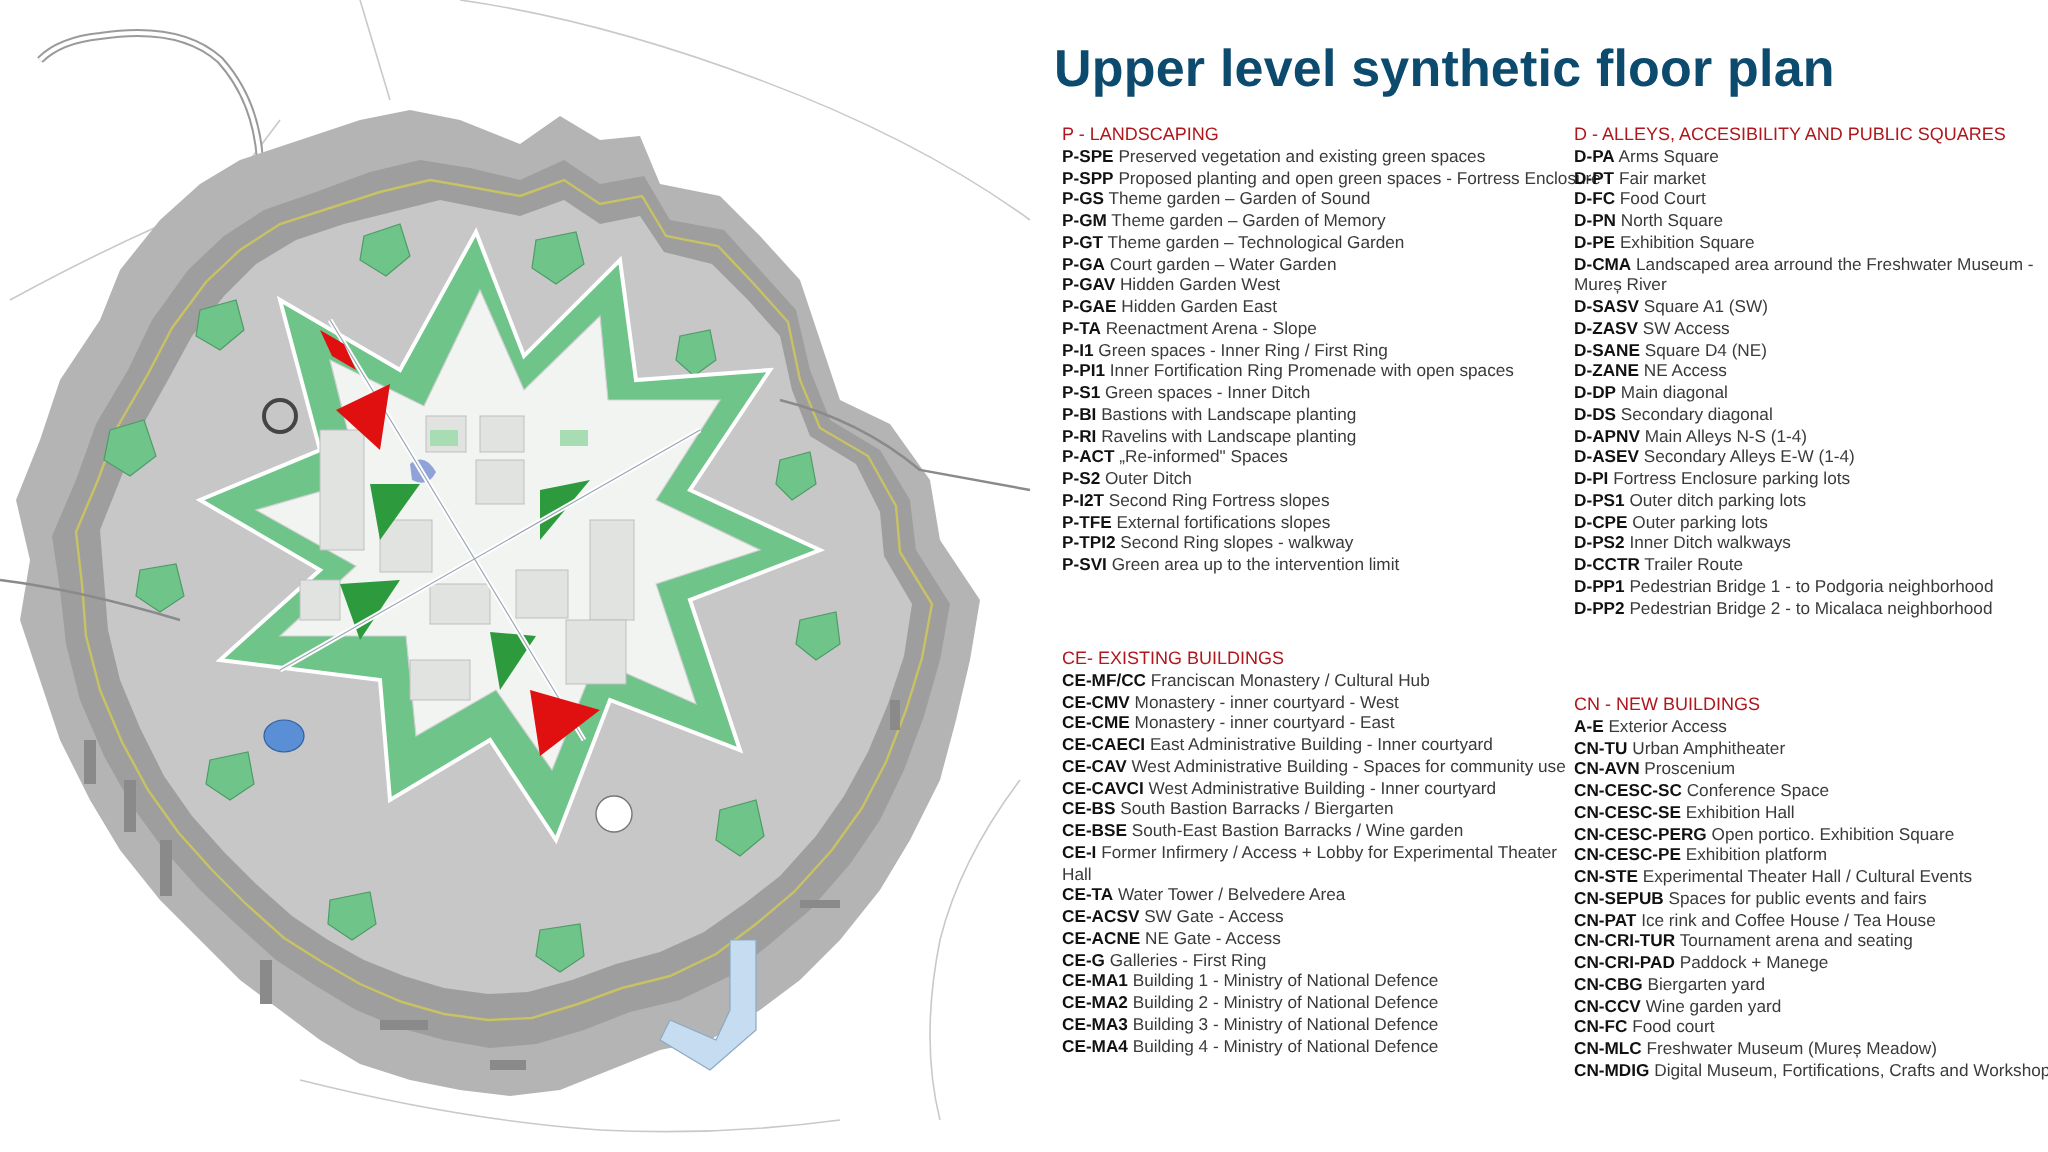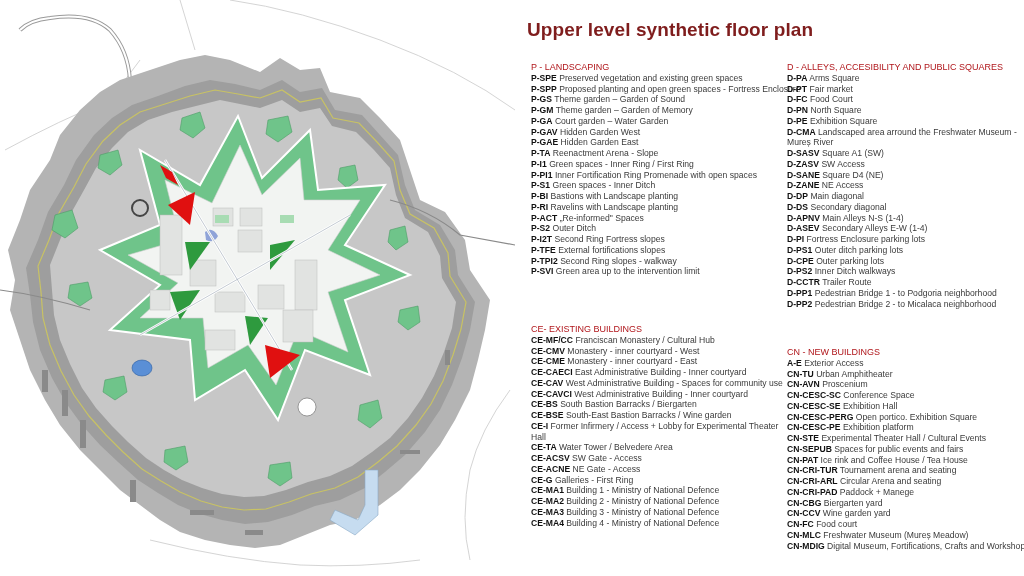--- a/index.html
+++ b/index.html
@@ -2,21 +2,21 @@
 <html><head>
 <meta charset="utf-8">
 <style>
   html, body { margin: 0; padding: 0; }
   body {
     width: 1024px; height: 576px; background: #ffffff; overflow: hidden; position: relative;
     font-family: "Liberation Sans", sans-serif; color: #2a2a2a;
   }
   .map { position: absolute; left: 0; top: 0; width: 520px; height: 576px; }
   .title {
-    position: absolute; left: 527px; top: 19px; font-size: 19px; font-weight: bold; color: #7f1d1d;
+    position: absolute; left: 527px; top: 19px; font-size: 26px; font-weight: bold; color: #0c4a6e;
     letter-spacing: 0.1px; white-space: nowrap;
   }
   .col { position: absolute; font-size: 8.6px; line-height: 10.75px; }
   .col.c1 { left: 531px; width: 250px; }
   .col.c2 { left: 787px; width: 234px; }
   .sec-head { color: #b0161b; font-weight: normal; font-size: 9px; line-height: 10.8px; }
   .item { white-space: nowrap; }
   .item.wrap { white-space: normal; }
   .code { font-weight: bold; color: #111; }
   .desc { color: #3a3a3a; }
@@ -129,20 +129,21 @@
 
 <div class="title">Upper level synthetic floor plan</div>
 
 <div class="col c1" style="top:62px;">
   <div class="sec-head">P - LANDSCAPING</div>
   <div id="list-landscaping">
       <div class="item"><span class="code">P-SPE</span> <span class="desc">Preserved vegetation and existing green spaces</span></div>
       <div class="item"><span class="code">P-SPP</span> <span class="desc">Proposed planting and open green spaces - Fortress Enclosure</span></div>
       <div class="item"><span class="code">P-GS</span> <span class="desc">Theme garden – Garden of Sound</span></div>
       <div class="item"><span class="code">P-GM</span> <span class="desc">Theme garden – Garden of Memory</span></div>
+      <div class="item"><span class="code">P-GT</span> <span class="desc">Theme garden – Technological Garden</span></div>
       <div class="item"><span class="code">P-GA</span> <span class="desc">Court garden – Water Garden</span></div>
       <div class="item"><span class="code">P-GAV</span> <span class="desc">Hidden Garden West</span></div>
       <div class="item"><span class="code">P-GAE</span> <span class="desc">Hidden Garden East</span></div>
       <div class="item"><span class="code">P-TA</span> <span class="desc">Reenactment Arena - Slope</span></div>
       <div class="item"><span class="code">P-I1</span> <span class="desc">Green spaces - Inner Ring / First Ring</span></div>
       <div class="item"><span class="code">P-PI1</span> <span class="desc">Inner Fortification Ring Promenade with open spaces</span></div>
       <div class="item"><span class="code">P-S1</span> <span class="desc">Green spaces - Inner Ditch</span></div>
       <div class="item"><span class="code">P-BI</span> <span class="desc">Bastions with Landscape planting</span></div>
       <div class="item"><span class="code">P-RI</span> <span class="desc">Ravelins with Landscape planting</span></div>
       <div class="item"><span class="code">P-ACT</span> <span class="desc">„Re-informed" Spaces</span></div>
@@ -211,21 +212,20 @@
       <div class="item"><span class="code">CN-TU</span> <span class="desc">Urban Amphitheater</span></div>
       <div class="item"><span class="code">CN-AVN</span> <span class="desc">Proscenium</span></div>
       <div class="item"><span class="code">CN-CESC-SC</span> <span class="desc">Conference Space</span></div>
       <div class="item"><span class="code">CN-CESC-SE</span> <span class="desc">Exhibition Hall</span></div>
       <div class="item"><span class="code">CN-CESC-PERG</span> <span class="desc">Open portico. Exhibition Square</span></div>
       <div class="item"><span class="code">CN-CESC-PE</span> <span class="desc">Exhibition platform</span></div>
       <div class="item"><span class="code">CN-STE</span> <span class="desc">Experimental Theater Hall / Cultural Events</span></div>
       <div class="item"><span class="code">CN-SEPUB</span> <span class="desc">Spaces for public events and fairs</span></div>
       <div class="item"><span class="code">CN-PAT</span> <span class="desc">Ice rink and Coffee House / Tea House</span></div>
       <div class="item"><span class="code">CN-CRI-TUR</span> <span class="desc">Tournament arena and seating</span></div>
-      <div class="item"><span class="code">CN-CRI-ARL</span> <span class="desc">Circular Arena and seating</span></div>
       <div class="item"><span class="code">CN-CRI-PAD</span> <span class="desc">Paddock + Manege</span></div>
       <div class="item"><span class="code">CN-CBG</span> <span class="desc">Biergarten yard</span></div>
       <div class="item"><span class="code">CN-CCV</span> <span class="desc">Wine garden yard</span></div>
       <div class="item"><span class="code">CN-FC</span> <span class="desc">Food court</span></div>
       <div class="item"><span class="code">CN-MLC</span> <span class="desc">Freshwater Museum (Mureș Meadow)</span></div>
       <div class="item"><span class="code">CN-MDIG</span> <span class="desc">Digital Museum, Fortifications, Crafts and Workshops</span></div>
     </div>
 </div>
 
 </body></html>

